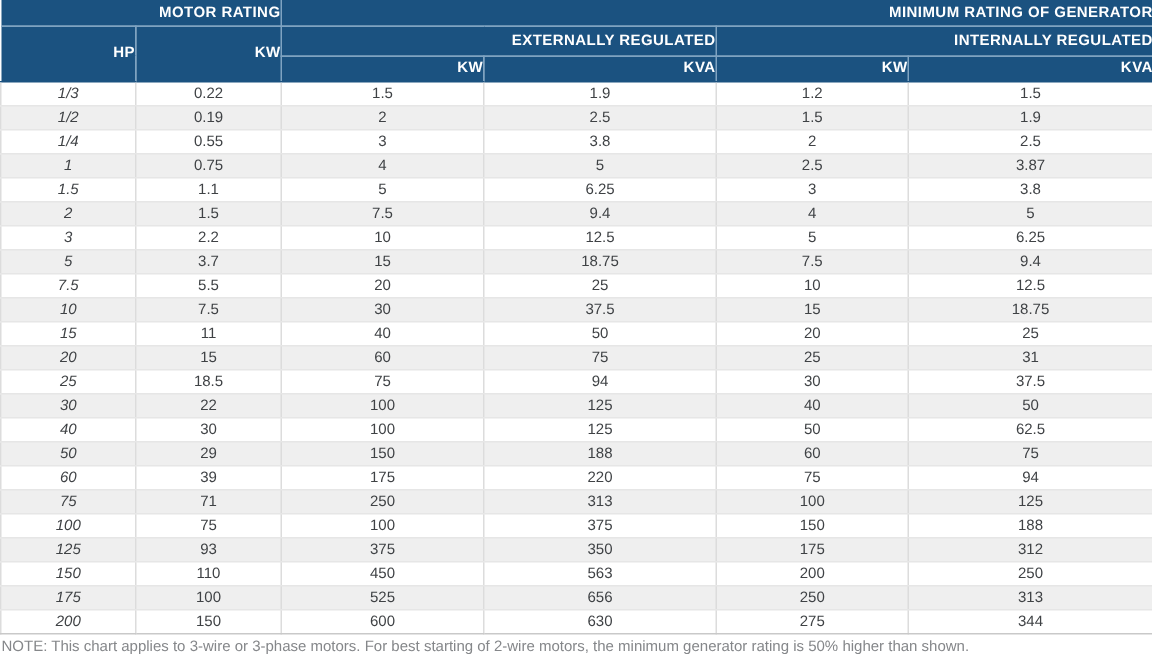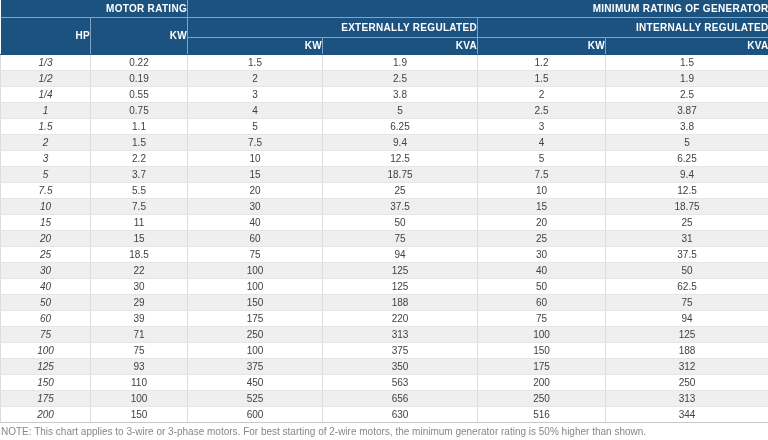--- a/index.html
+++ b/index.html
@@ -270,19 +270,19 @@
         <td>525</td>
         <td>656</td>
         <td>250</td>
         <td>313</td>
       </tr>
       <tr>
         <td>200</td>
         <td>150</td>
         <td>600</td>
         <td>630</td>
-        <td>516</td>
+        <td>275</td>
         <td>344</td>
       </tr>
     </tbody>
 </table>
 
 <div class="footnote">NOTE: This chart applies to 3-wire or 3-phase motors. For best starting of 2-wire motors, the minimum generator rating is 50% higher than shown.</div>
 
 </body></html>

